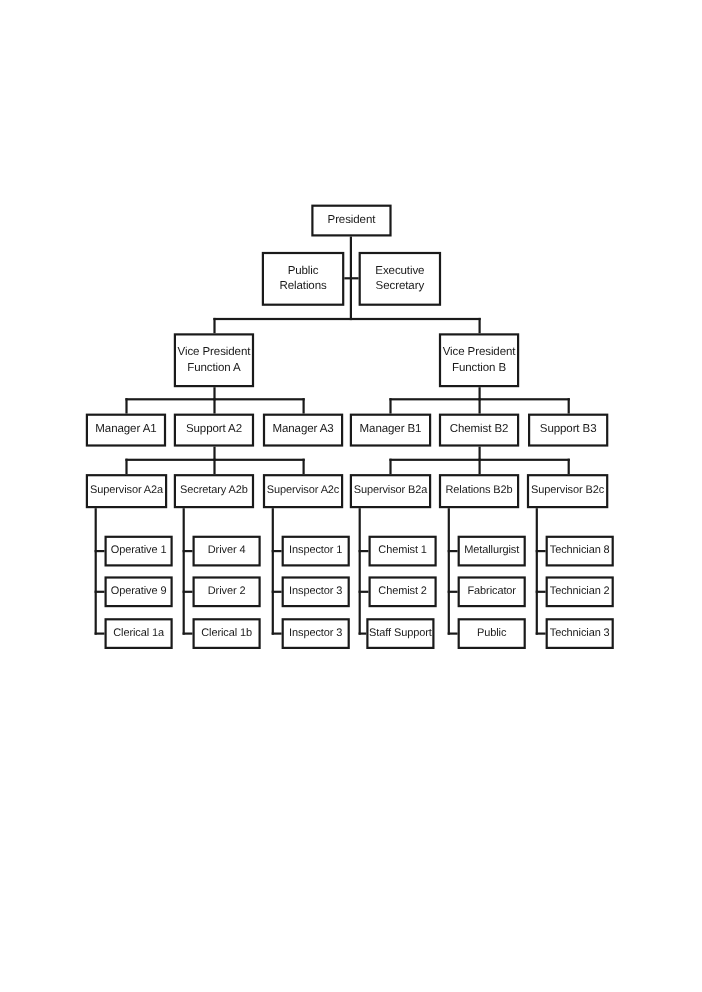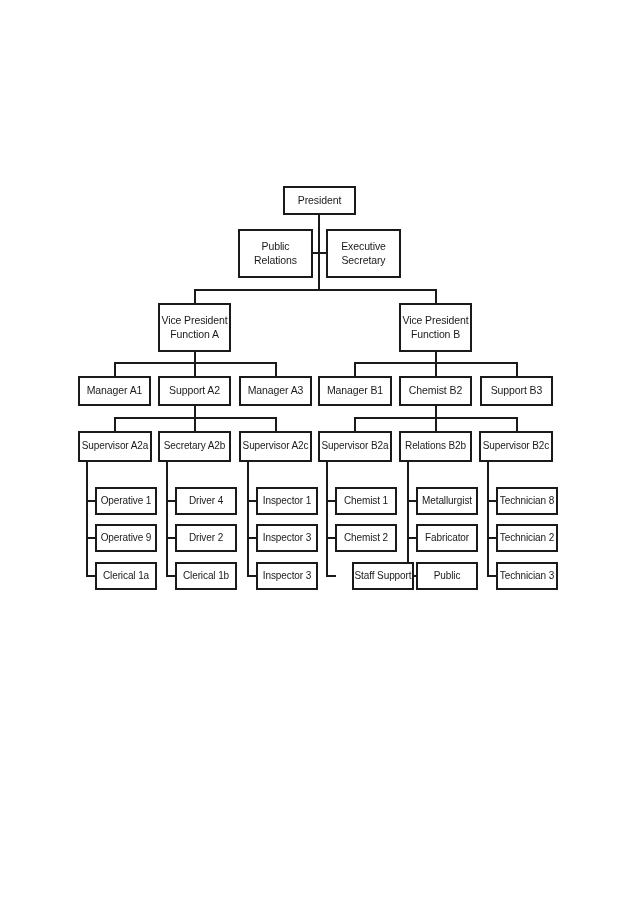--- a/index.html
+++ b/index.html
@@ -170,21 +170,21 @@
   <div class="box nw leaf" style="left:256px;top:562px;width:62px;height:28px">
     <span>Inspector 3</span>
   </div>
 
   <div class="box nw leaf" style="left:335px;top:487px;width:62px;height:28px">
     <span>Chemist 1</span>
   </div>
   <div class="box nw leaf" style="left:335px;top:524px;width:62px;height:28px">
     <span>Chemist 2</span>
   </div>
-  <div class="box nw leaf" style="left:352px;top:562px;width:62px;height:28px">
+  <div class="box nw leaf" style="left:333px;top:562px;width:62px;height:28px">
     <span>Staff Support</span>
   </div>
 
   <div class="box nw leaf" style="left:416px;top:487px;width:62px;height:28px">
     <span>Metallurgist</span>
   </div>
   <div class="box nw leaf" style="left:416px;top:524px;width:62px;height:28px">
     <span>Fabricator</span>
   </div>
   <div class="box nw leaf" style="left:416px;top:562px;width:62px;height:28px">

